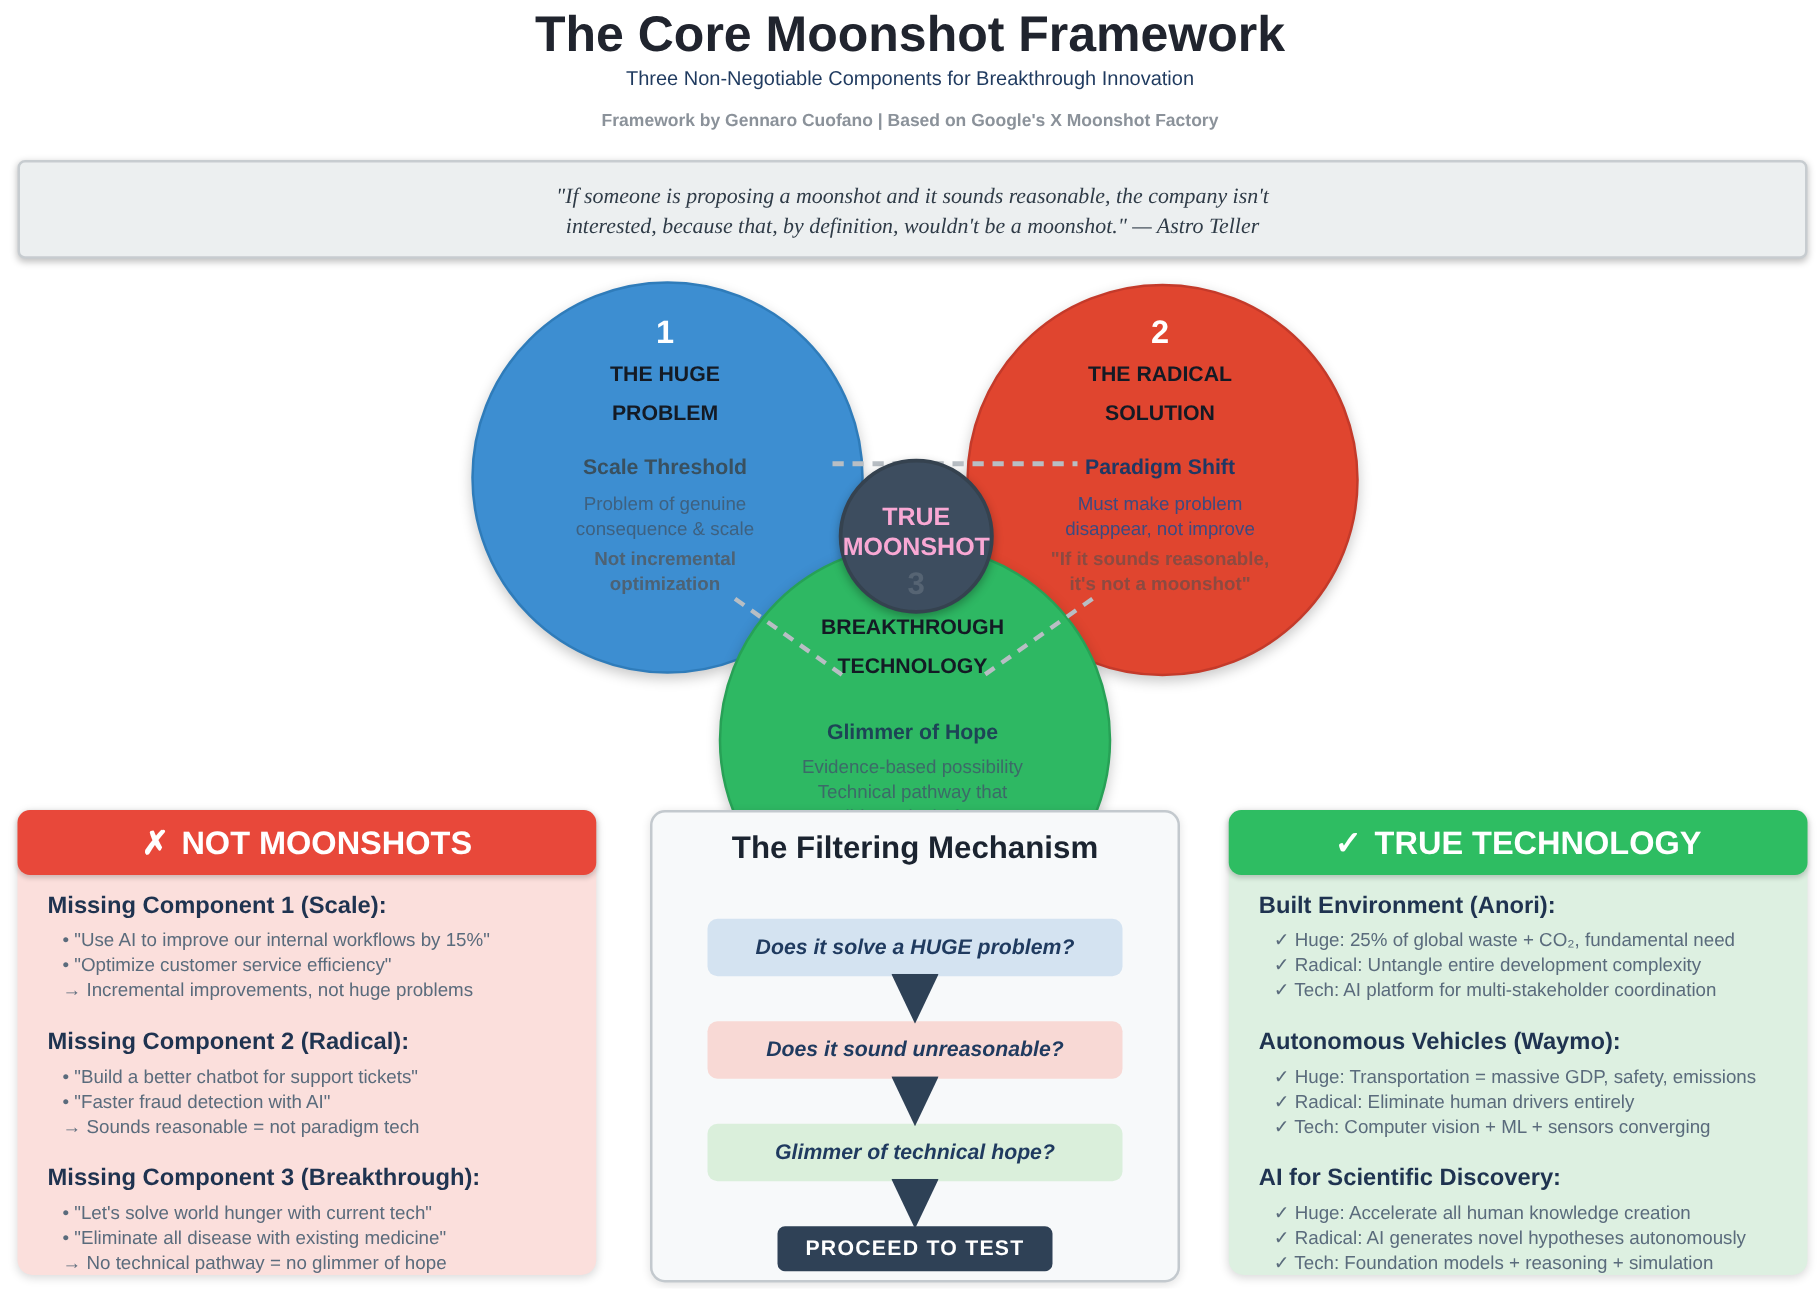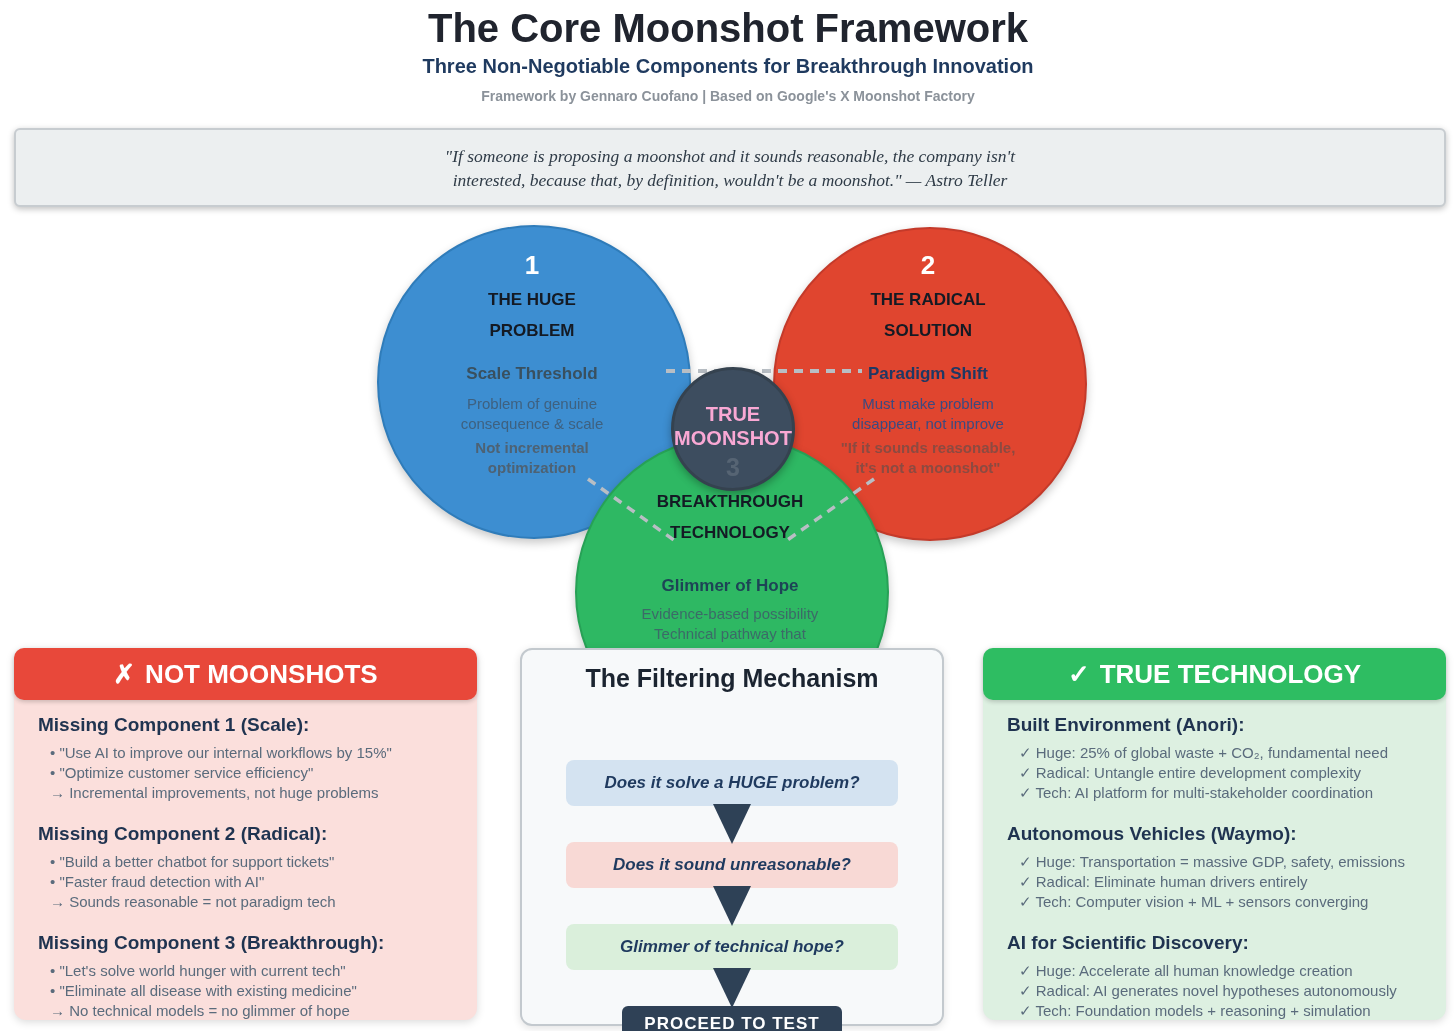--- a/index.html
+++ b/index.html
@@ -6,21 +6,21 @@
   .canvas {
     position:relative; width:1456px; height:1031px; overflow:hidden;
     background:#ffffff; font-family:"Liberation Sans", sans-serif;
   }
   .pre { white-space:pre-line; }
 
   
   .title { position:absolute; top:6px; left:0; width:100%; text-align:center;
            font-size:40px; font-weight:bold; color:#20242e; }
   .subtitle { position:absolute; top:55px; left:0; width:100%; text-align:center;
-              font-size:20px; font-weight:bold; color:#1f3a5f; }
+              font-size:16px; font-weight:normal; color:#1f3a5f; }
   .attribution { position:absolute; top:88px; left:0; width:100%; text-align:center;
                  font-size:14px; font-weight:bold; color:#8b929a; }
 
   
   .quote-box { position:absolute; left:14px; top:128px; width:1428px; height:75px;
                background:#eceff0; border:2px solid #c7ccd0; border-radius:6px;
                box-shadow:0 2px 6px rgba(0,0,0,0.25);
                display:flex; align-items:center; justify-content:center; }
   .quote-text { font-family:"Liberation Serif", serif; font-style:italic;
                 font-size:17.5px; color:#2f3b47; text-align:center; line-height:24px; }
@@ -73,21 +73,21 @@
   .hdr-red   { background:#e8483a; }
   .hdr-green { background:#2ebd62; }
   .panel-body { padding:14px 24px 0 24px; }
   .p-section { margin-bottom:20px; }
   .p-heading { font-size:19px; font-weight:bold; color:#1f3350; margin-bottom:7px; }
   .p-line { font-size:15px; line-height:20px; color:#5a6b7c; padding-left:12px; }
 
   .panel-center { position:absolute; left:520px; top:648px; width:420px; height:374px;
                   background:#f7f9fa; border:2px solid #c3c9ce; border-radius:12px;
                   z-index:10; box-shadow:0 2px 8px rgba(0,0,0,0.12);
-                  display:flex; flex-direction:column; align-items:center;gap:25px; }
+                  display:flex; flex-direction:column; align-items:center; }
   .fm-title { margin-top:14px; font-size:25px; font-weight:bold; color:#1b2430; }
   .fm-flow { margin-top:42px; display:flex; flex-direction:column; align-items:center; }
   .fm-step { width:332px; height:46px; border-radius:8px; display:flex;
              align-items:center; justify-content:center;
              font-size:17px; font-weight:bold; color:#1f3a5f;font-style:italic; }
   .step-blue  { background:#d4e3f1; }
   .step-pink  { background:#f8d9d5; }
   .step-green { background:#daefdb; }
   .fm-arrow { width:38px; height:40px; background:#2e4156; margin:-2px 0;
               clip-path:polygon(0 0, 100% 0, 50% 100%); z-index:11; }
@@ -172,21 +172,21 @@
       <div class="p-section">
         <div class="p-heading">Missing Component 2 (Radical):</div>
         <div class="p-line">• "Build a better chatbot for support tickets"</div>
         <div class="p-line">• "Faster fraud detection with AI"</div>
         <div class="p-line">→ Sounds reasonable = not paradigm tech</div>
       </div>
       <div class="p-section">
         <div class="p-heading">Missing Component 3 (Breakthrough):</div>
         <div class="p-line">• "Let's solve world hunger with current tech"</div>
         <div class="p-line">• "Eliminate all disease with existing medicine"</div>
-        <div class="p-line">→ No technical models = no glimmer of hope</div>
+        <div class="p-line">→ No technical pathway = no glimmer of hope</div>
       </div>
     </div>
   </div>
 
   <div class="panel-center">
     <div class="fm-title">The Filtering Mechanism</div>
     <div class="fm-flow">
       <div class="fm-step step-blue">Does it solve a HUGE problem?</div>
       <div class="fm-arrow"></div>
       <div class="fm-step step-pink">Does it sound unreasonable?</div>

